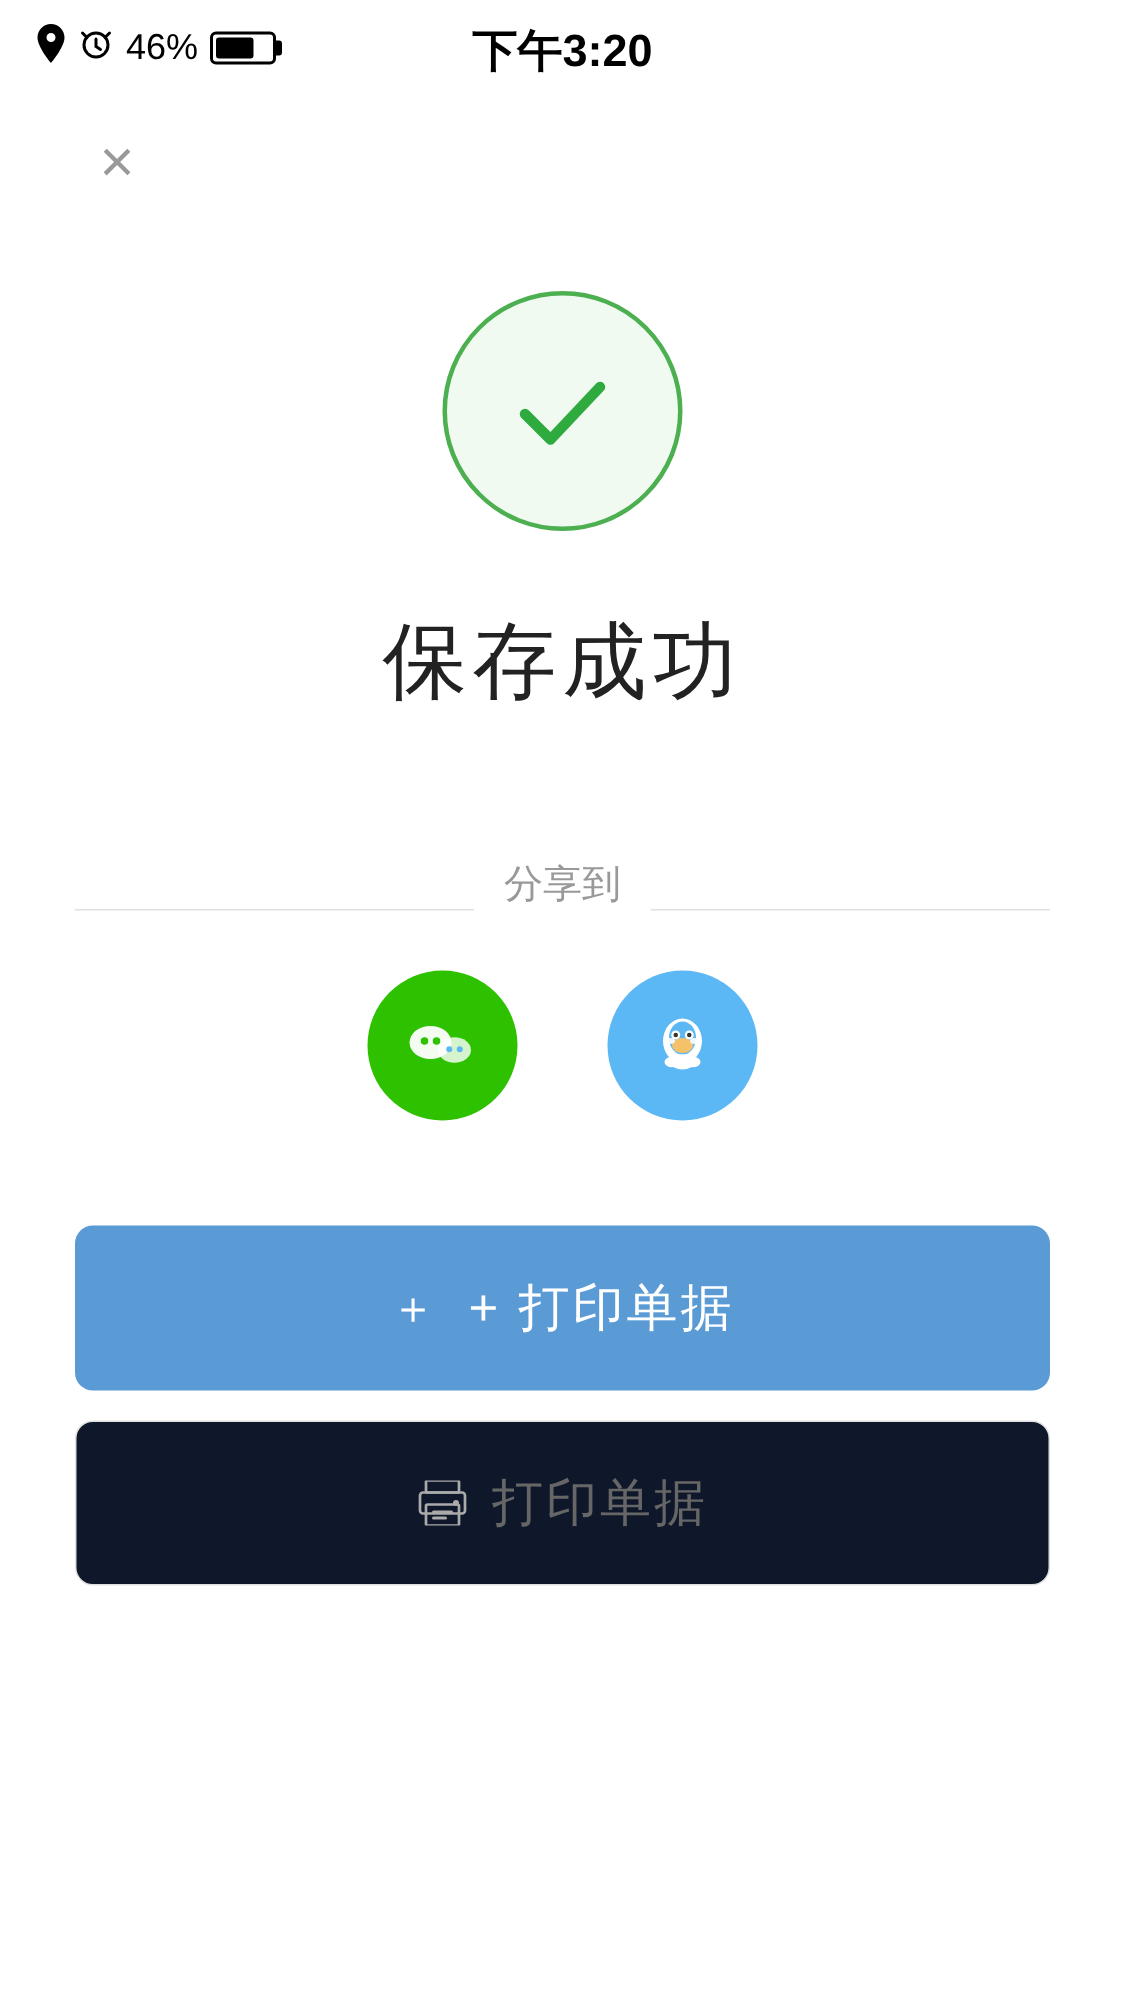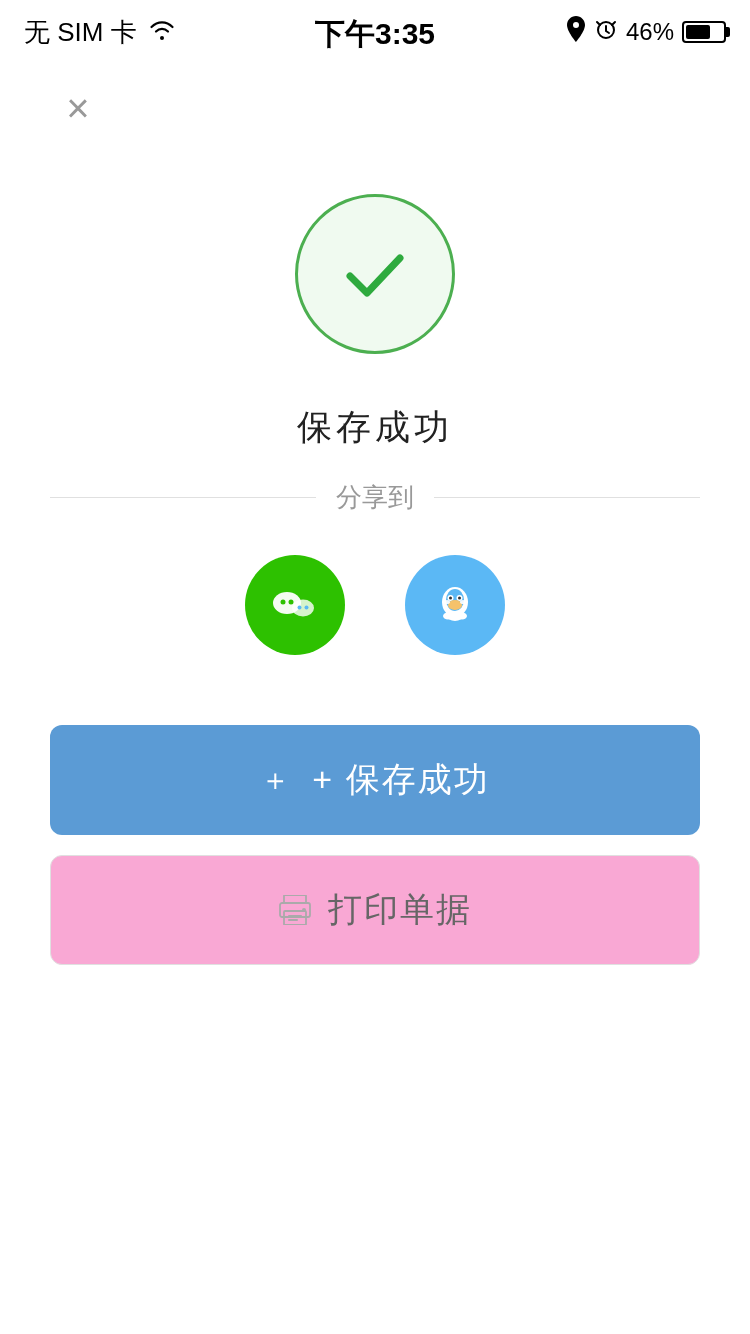--- a/index.html
+++ b/index.html
@@ -116,35 +116,35 @@
       margin-top: 100px;
       margin-bottom: 50px;
     }
     .checkmark {
       width: 80px;
       height: 80px;
     }
 
     
     .success-title {
-      font-size: 35px;
+      font-size: 56px;
       color: #222;
       font-weight: 500;
-      margin-bottom: 29px;
+      margin-bottom: 92px;
       letter-spacing: 4px;
     }
 
     
     .share-section {
       width: 100%;
       margin-bottom: 50px;
     }
     .share-divider {
       display: flex;
-      align-items: center;
+      align-items: flex-end;
       gap: 20px;
       margin-bottom: 40px;
     }
     .share-divider::before,
     .share-divider::after {
       content: '';
       flex: 1;
       height: 1px;
       background: #e0e0e0;
     }
@@ -197,21 +197,21 @@
       cursor: pointer;
       font-size: 34px;
       color: #fff;
       font-weight: 400;
       letter-spacing: 2px;
     }
     .btn-secondary {
       width: 100%;
       height: 110px;
       border-radius: 12px;
-      background: #f9a8d4;
+      background: #0f172a;
       border: 1px solid #e0e0e0;
       display: flex;
       align-items: center;
       justify-content: center;
       gap: 16px;
       cursor: pointer;
       font-size: 34px;
       color: #666;
       font-weight: 400;
       letter-spacing: 2px;
@@ -220,32 +220,22 @@
       font-size: 30px;
       color: inherit;
       display: flex;
       align-items: center;
     }
   </style>
 </head>
 <body>
 
 <div class="status-bar">
-  <div class="status-left">
-    <span>无 SIM 卡</span>
-    <span>
-      <svg width="30" height="22" viewBox="0 0 30 22" fill="none">
-        <path d="M15 17a2 2 0 110 4 2 2 0 010-4z" fill="#000"></path>
-        <path d="M9 12.5C10.8 10.7 12.8 9.8 15 9.8s4.2.9 6 2.7" stroke="#000" stroke-width="2.2" fill="none" stroke-linecap="round"></path>
-        <path d="M4.5 8C7.5 5 11 3.4 15 3.4s7.5 1.6 10.5 4.6" stroke="#000" stroke-width="2.2" fill="none" stroke-linecap="round"></path>
-      </svg>
-    </span>
-  </div>
-
-  <div class="status-center">下午3:35</div>
+
+  <div class="status-center">下午3:20</div>
 
   <div class="status-right">
     <span>
       <svg width="20" height="26" viewBox="0 0 20 26" fill="#000">
         <path d="M10 0C5 0 1 4 1 9c0 6.5 9 17 9 17s9-10.5 9-17c0-5-4-9-9-9zm0 12a3 3 0 110-6 3 3 0 010 6z"></path>
       </svg>
     </span>
     <span>
       <svg width="24" height="24" viewBox="0 0 24 24" fill="#000">
         <circle cx="12" cy="13" r="8" stroke="#000" stroke-width="2" fill="none"></circle>
@@ -306,21 +296,21 @@
           <ellipse cx="22" cy="40" rx="5" ry="3.5" fill="white"></ellipse>
           <ellipse cx="36" cy="40" rx="5" ry="3.5" fill="white"></ellipse>
         </svg>
       </button>
     </div>
   </div>
 
   <div class="action-buttons">
     <button class="btn-primary">
       <span class="btn-icon">＋</span>
-      <span style="margin-left:4px;">+ 保存成功</span>
+      <span style="margin-left:4px;">+ 打印单据</span>
     </button>
     <button class="btn-secondary">
       <span class="btn-icon">
         <svg width="34" height="30" viewBox="0 0 34 30" fill="none">
           <rect x="6" y="0" width="22" height="8" rx="1" stroke="#aaa" stroke-width="1.8" fill="none"></rect>
           <rect x="2" y="8" width="30" height="14" rx="2" stroke="#aaa" stroke-width="1.8" fill="none"></rect>
           <rect x="6" y="16" width="22" height="14" rx="1" stroke="#aaa" stroke-width="1.8" fill="none"></rect>
           <rect x="10" y="20" width="14" height="2" rx="1" fill="#aaa"></rect>
           <rect x="10" y="24" width="10" height="2" rx="1" fill="#aaa"></rect>
           <circle cx="26" cy="15" r="2" fill="#aaa"></circle>

